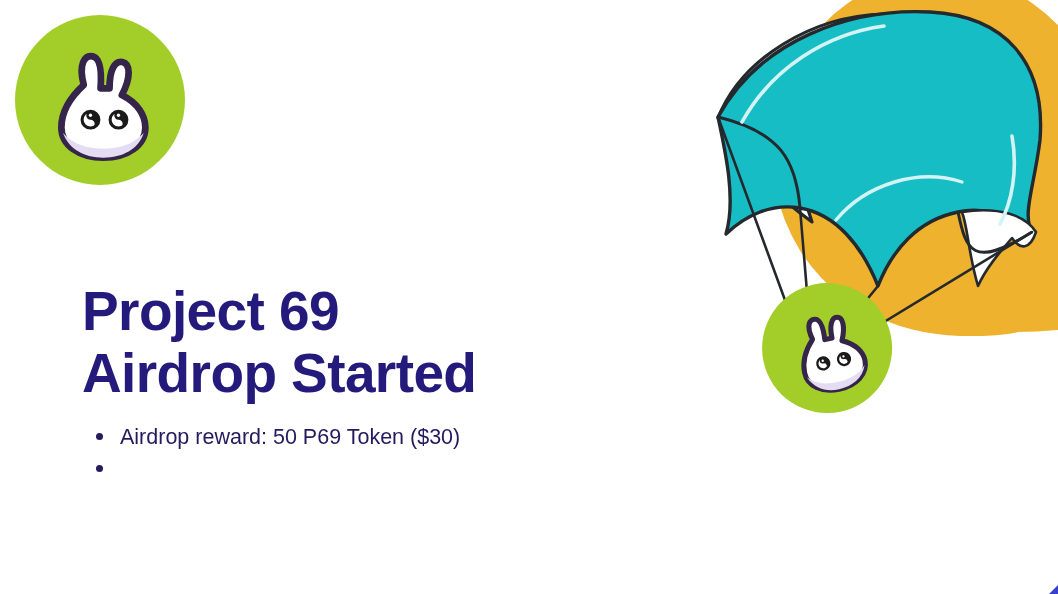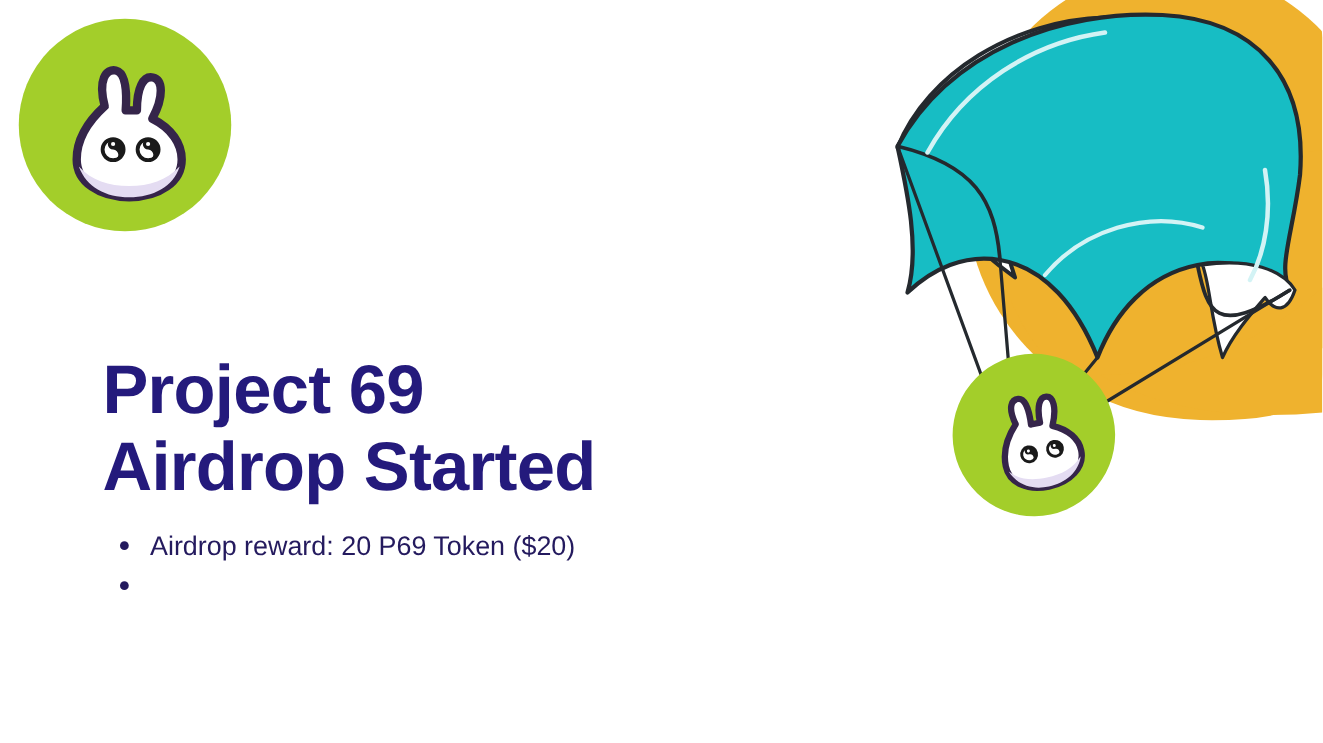--- a/index.html
+++ b/index.html
@@ -9,21 +9,20 @@
   }
   body {
     font-family: "Liberation Sans", sans-serif;
   }
   #slide {
     position: relative;
     width: 1058px;
     height: 594px;
     background: #ffffff;
     overflow: hidden;
-    border-radius: 30px;
   }
 
   
   #artwork {
     position: absolute;
     left: 0;
     top: 0;
     width: 1058px;
     height: 594px;
     pointer-events: none;
@@ -190,21 +189,21 @@
     </g>
   </svg>
 
   <div id="text-block">
     <h1 id="headline">Project 69
 Airdrop Started</h1>
 
     <ul id="bullet-list">
       <li>
         <span class="bullet-dot"></span>
-        <span>Airdrop reward: 20 P69 Token ($20)</span>
+        <span>Airdrop reward: 50 P69 Token ($30)</span>
       </li>
       <li>
         <span class="bullet-dot"></span>
       </li>
     </ul>
   </div>
 
   <svg id="corner-mark" viewBox="0 0 12 12" xmlns="http://www.w3.org/2000/svg">
     <path d="M 12 3 L 12 12 L 3 12 Z" fill="#3a40cc"></path>
   </svg>

